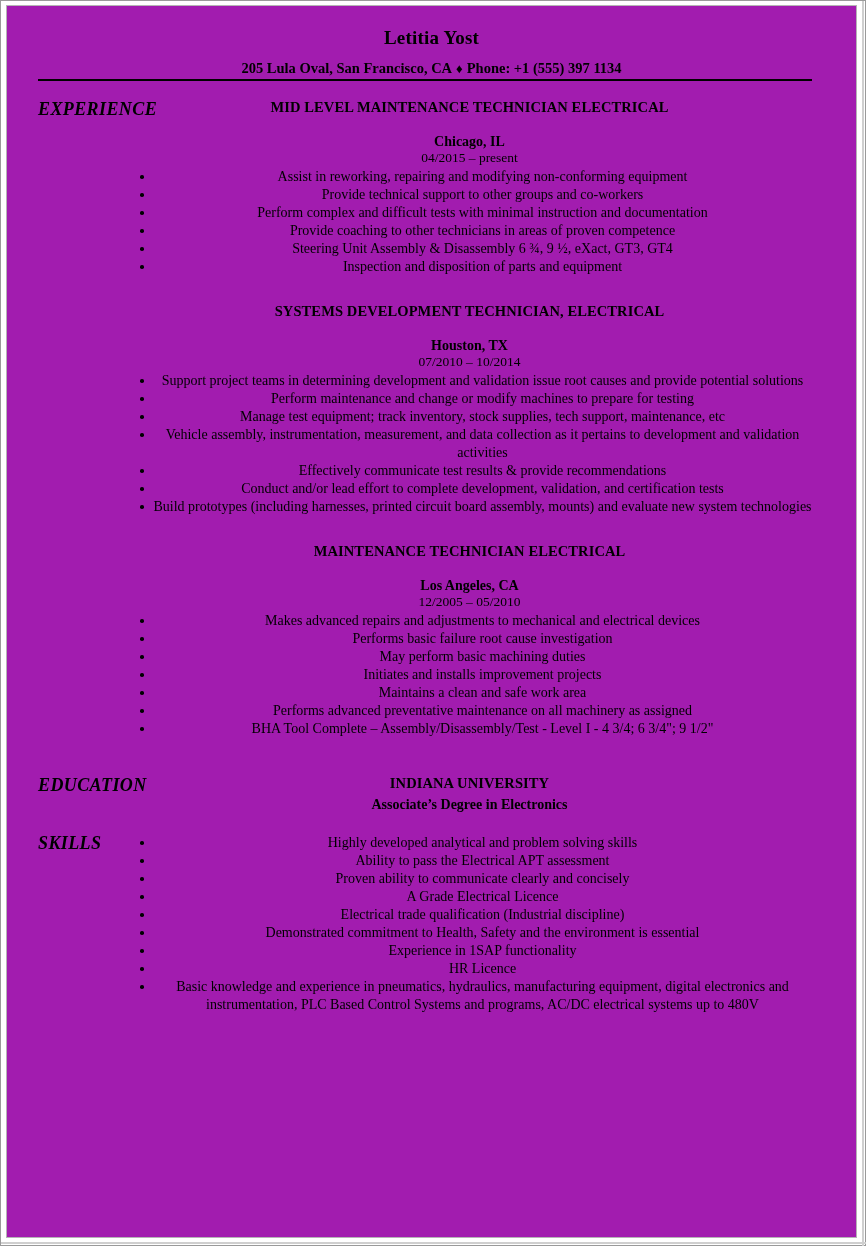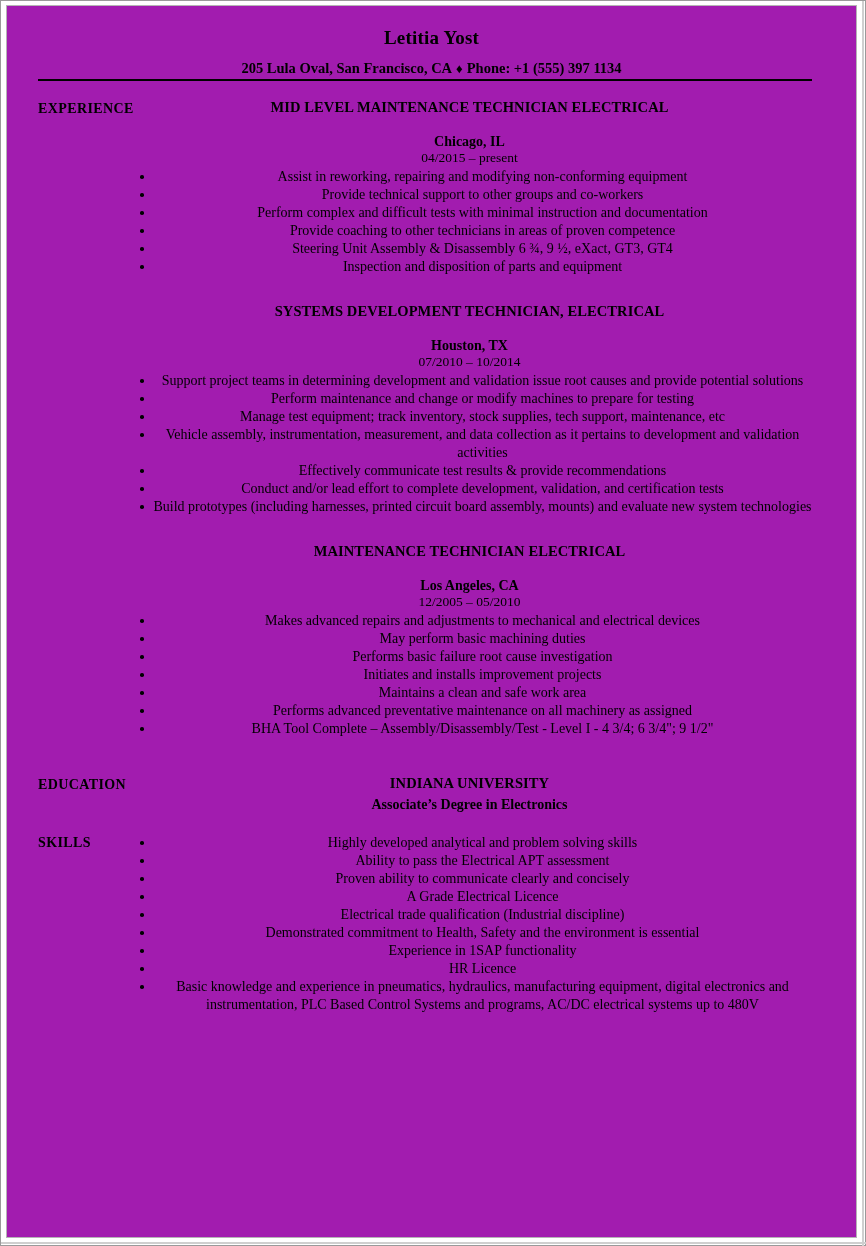--- a/index.html
+++ b/index.html
@@ -94,25 +94,26 @@
   }
   .section {
     display: flex;
     align-items: flex-start;
   }
   .sec-label {
     width: 120px;
     flex: 0 0 120px;
     padding-left: 31px;
     box-sizing: border-box;
-    font-size: 14px;
+    font-size: 18px;
     font-weight: bold;
     letter-spacing: 0.4px;
     line-height: 18px;
     padding-top: 2px;
+    font-style: italic;
   }
   .sec-body {
     flex: 1 1 auto;
     padding-right: 46px;
     box-sizing: border-box;
     text-align: center;
   }
 
   .job { margin-bottom: 0; }
   .job + .job { margin-top: 26px; }
@@ -222,22 +223,22 @@
               <li>Build prototypes (including harnesses, printed circuit board assembly, mounts) and evaluate new system technologies</li>
             </ul>
           </div>
 
           <div class="job">
             <div class="job-title">MAINTENANCE TECHNICIAN ELECTRICAL</div>
             <div class="job-loc">Los Angeles, CA</div>
             <div class="job-dates">12/2005 – 05/2010</div>
             <ul class="bullets">
               <li>Makes advanced repairs and adjustments to mechanical and electrical devices</li>
+              <li>Performs basic failure root cause investigation</li>
               <li>May perform basic machining duties</li>
-              <li>Performs basic failure root cause investigation</li>
               <li>Initiates and installs improvement projects</li>
               <li>Maintains a clean and safe work area</li>
               <li>Performs advanced preventative maintenance on all machinery as assigned</li>
               <li>BHA Tool Complete – Assembly/Disassembly/Test - Level I - 4 3/4; 6 3/4"; 9 1/2"</li>
             </ul>
           </div>
 
         </div>
       </div>
 

